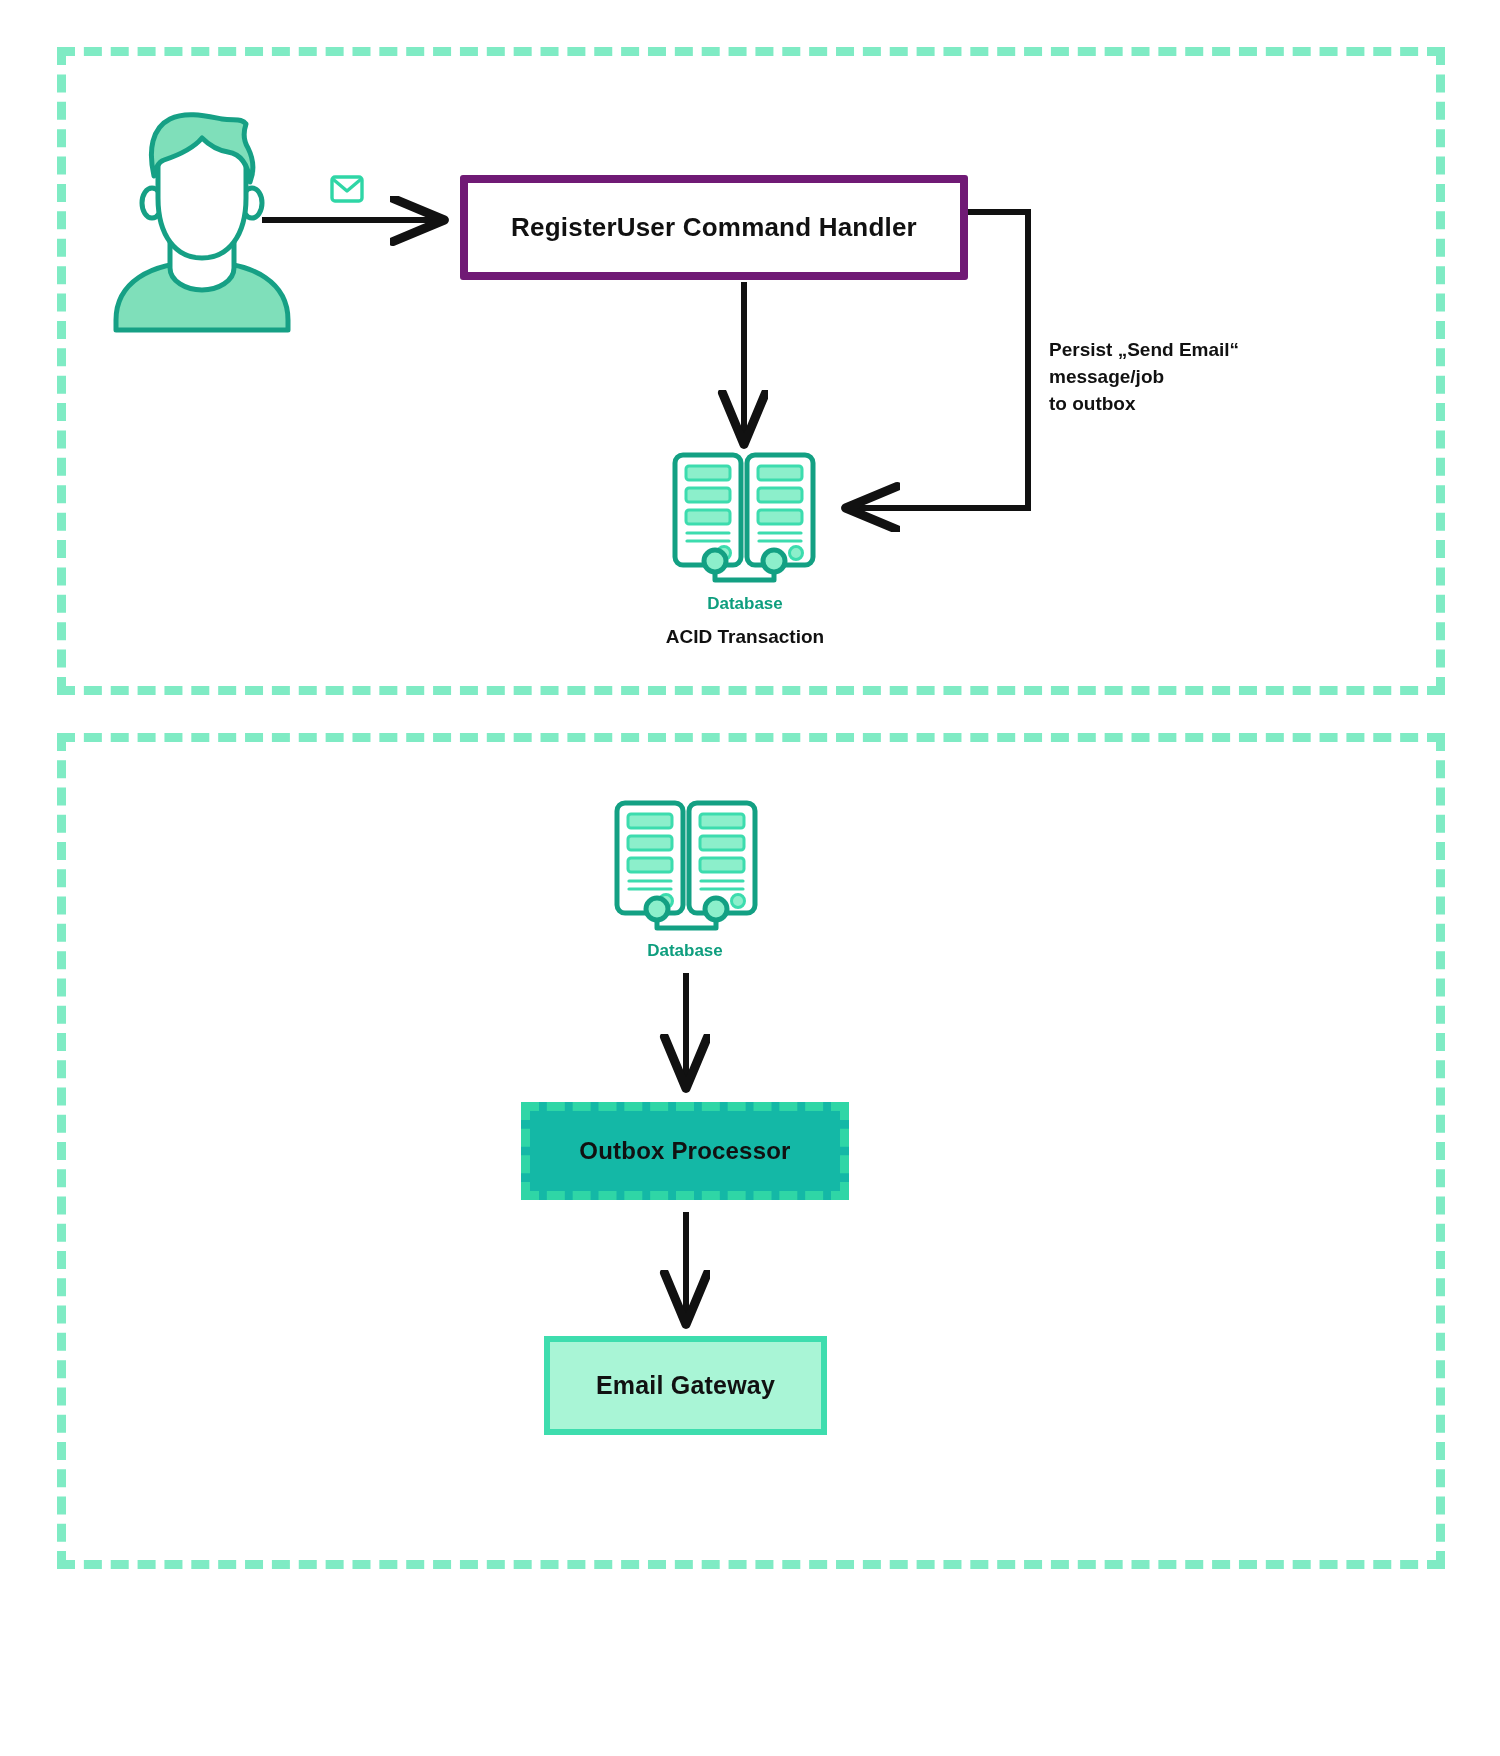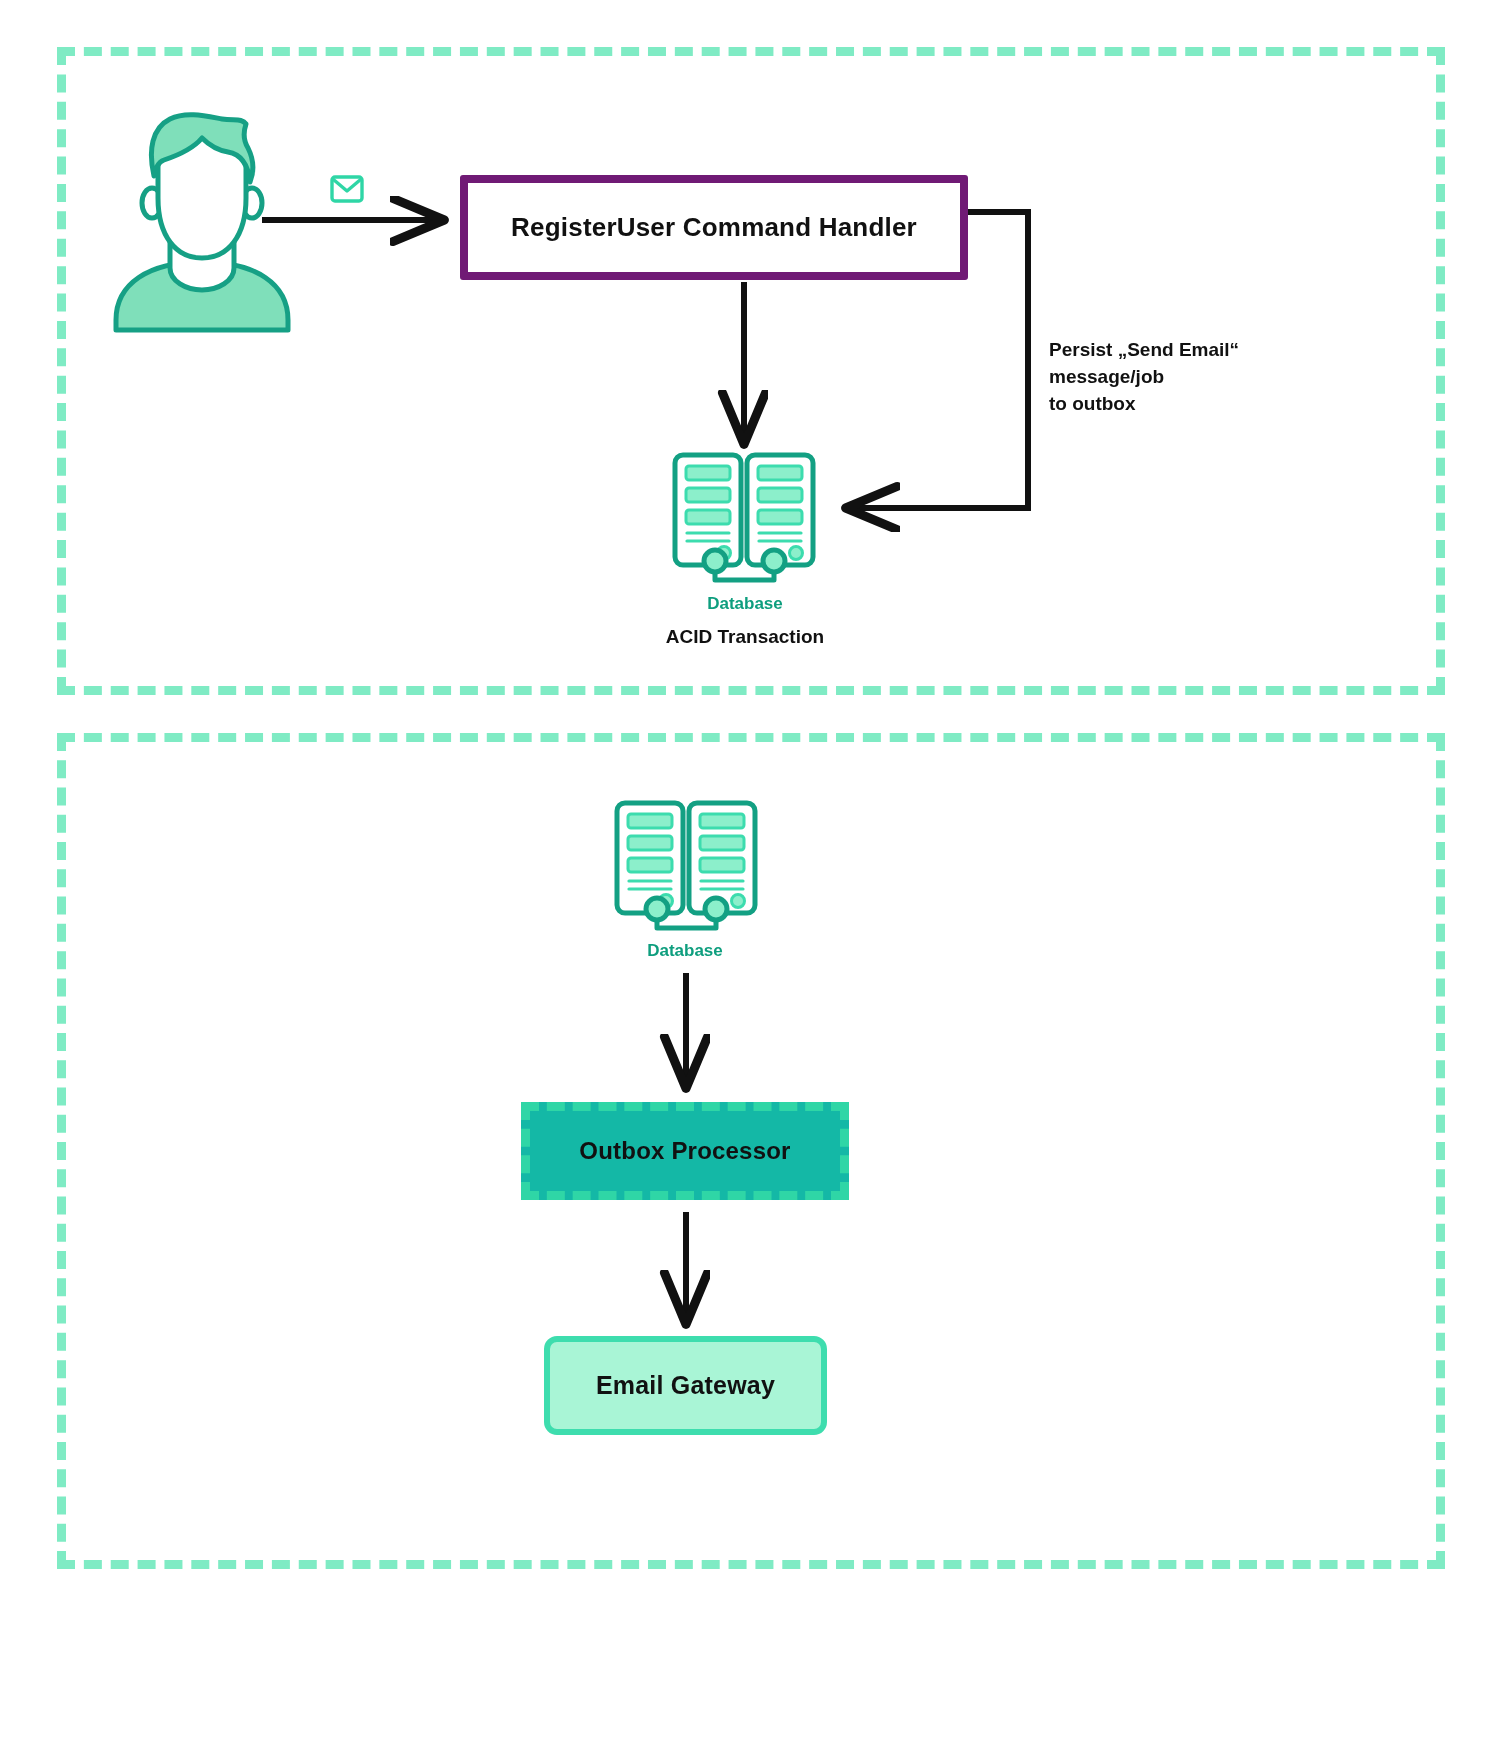--- a/index.html
+++ b/index.html
@@ -46,21 +46,21 @@
     left:521px; top:1102px; width:328px; height:98px;
     border:9px dashed #2FD6A6;
     background:#14b8a6;
     font-size:24px;
   }
 
   #node-email-gateway{
     left:544px; top:1336px; width:283px; height:99px;
     border:6px solid #3EDDAE;
     background:#A9F5D6;
-    border-radius:13px;
+    border-radius:0;
     font-size:25px;
   }
 
   
   .caption{
     position:absolute;
     text-align:center;
     font-weight:bold;
   }
   #label-db-top{ left:645px; top:594px; width:200px; font-size:17px; color:#0E9E7E; }

